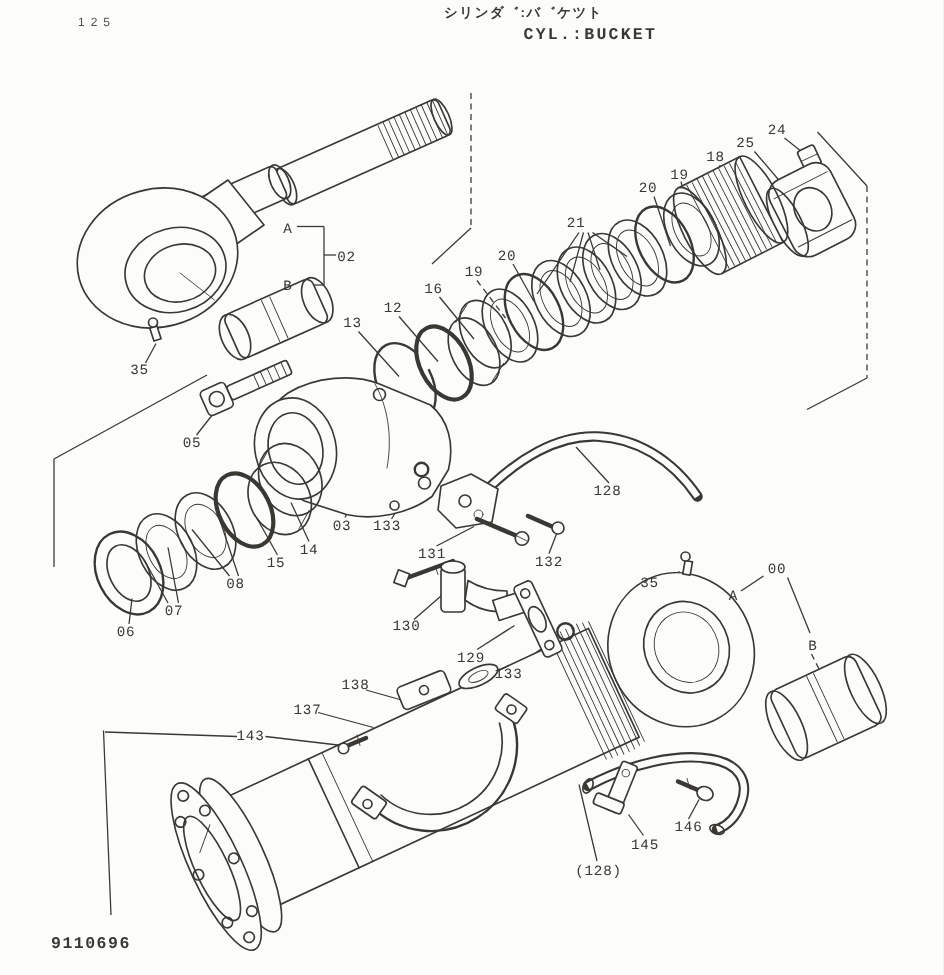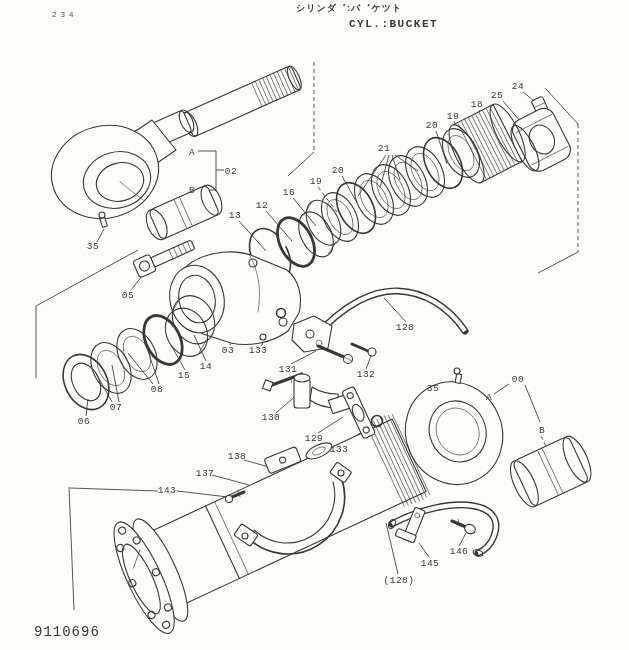--- a/index.html
+++ b/index.html
@@ -5,37 +5,37 @@
   html,body{margin:0;padding:0;background:#e8e8e6;}
   .stage{
     position:relative;width:629px;height:650px;margin:0 auto;
     background:#fcfcfa;overflow:hidden;
     font-family:"Liberation Sans",sans-serif;color:var(--ink,#3a3833);
   }
   .hdr{position:absolute;white-space:nowrap;}
   .page-num{left:52px;top:10px;font-size:8px;letter-spacing:4px;color:#55534d;}
   .title-jp{left:296px;top:2px;font-size:9px;letter-spacing:1px;font-weight:bold;}
   .title-en{left:305px;top:18px;font-size:11px;font-weight:bold;letter-spacing:1.5px;font-family:"Liberation Mono",monospace;margin-left:44px;}
-  .draw-code{left:34px;top:624px;font-size:14px;font-weight:normal;letter-spacing:1px;font-family:"Liberation Mono",monospace;}
+  .draw-code{left:34px;top:624px;font-size:11px;font-weight:bold;letter-spacing:1px;font-family:"Liberation Mono",monospace;}
   svg{position:absolute;left:0;top:0;}
   .ln{stroke:var(--ink,#3a3833);fill:none;stroke-width:1.1;stroke-linecap:round;stroke-linejoin:round;}
   .solid{stroke:var(--ink,#3a3833);fill:#fcfcfa;stroke-width:1.1;stroke-linejoin:round;}
   .thick{stroke-width:2.8;}
   .mid{stroke-width:1.6;}
   .thin{stroke-width:0.6;}
   .leader{stroke:var(--ink,#3a3833);stroke-width:0.85;fill:none;}
   .dash{stroke-dasharray:4 3;}
   .plabel{font-family:"Liberation Mono",monospace;font-size:9.5px;letter-spacing:0.5px;}
 </style>
 </head>
 <body>
 
 <div class="stage">
 
-  <div class="hdr page-num">234</div>
+  <div class="hdr page-num">125</div>
   <div class="hdr title-jp">シリンダ゛:バ゛ケツト</div>
   <div class="hdr title-en">CYL.:BUCKET</div>
   <div class="hdr draw-code">9110696</div>
 
   <svg id="diagram-svg" width="629" height="650" viewBox="0 0 629 650">
 
     <g id="leader-layer">
         <line x1="523" y1="92" x2="538" y2="104" class="leader"></line>
         <line x1="503" y1="101" x2="526" y2="128" class="leader"></line>
         <line x1="480" y1="110" x2="477" y2="136" class="leader"></line>

